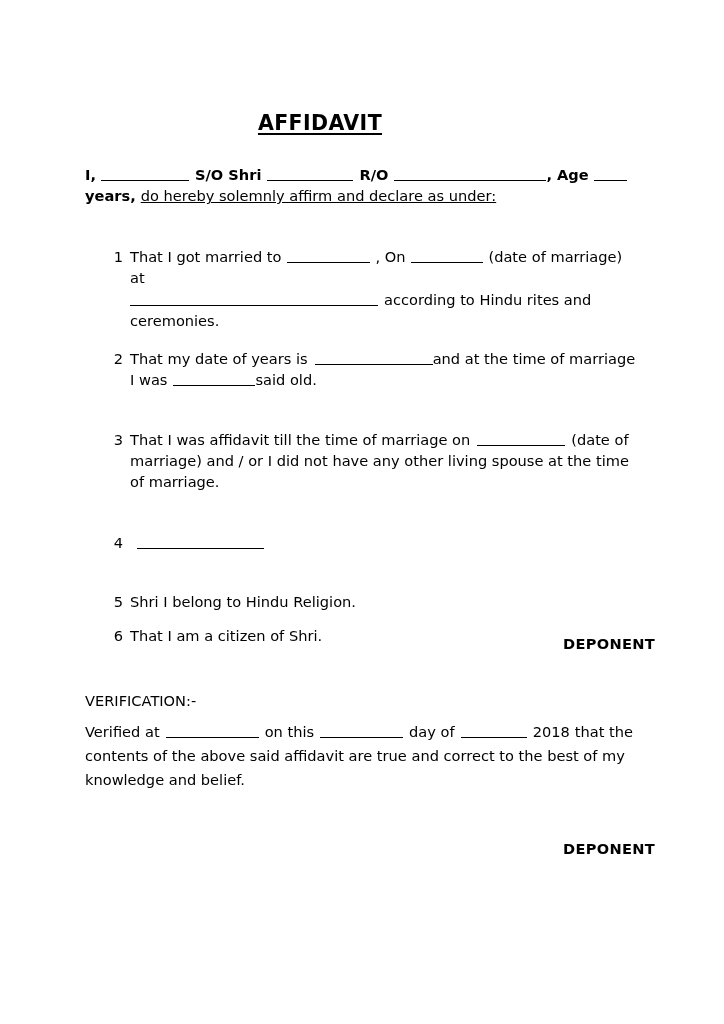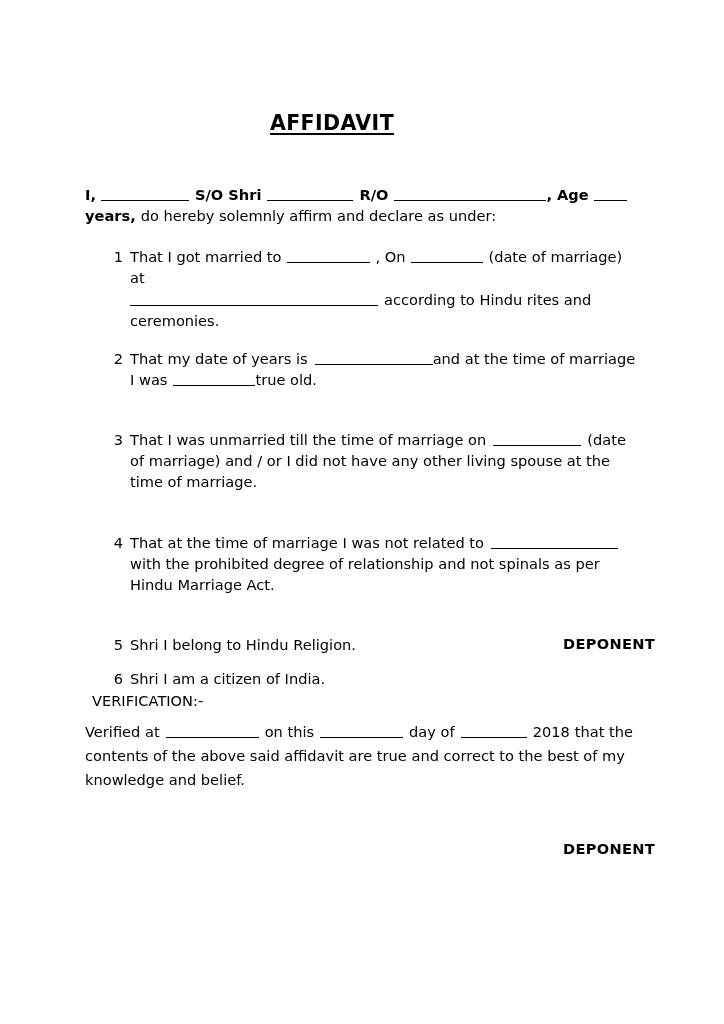--- a/index.html
+++ b/index.html
@@ -18,45 +18,45 @@
     height: 1024px;
     background: #ffffff;
     overflow: hidden;
     margin: 0 auto;
   }
 
   
   .title-wrap {
     position: absolute;
     top: 111px;
-    left: 12px;
+    left: 0;
     width: 640px;
     text-align: center;
   }
   .doc-title {
     display: inline-block;
     font-size: 20.5px;
     font-weight: bold;
     letter-spacing: 0.4px;
     text-decoration: underline;
     text-underline-offset: 3px;
     text-decoration-thickness: 2px;
   }
 
   
   .intro {
     position: absolute;
-    top: 184px;
+    top: 164px;
     left: 85px;
     width: 556px;
     font-size: 14.6px;
     line-height: 21px;
   }
   .intro .b { font-weight: bold; }
-  .intro .rest { font-weight: normal; }
+  .intro .rest { font-weight: normal; text-decoration: underline; }
 
   
   .blk {
     display: inline-block;
     border-bottom: 1.6px solid #000;
     vertical-align: baseline;
     height: 13px;
     margin-bottom: -1px;
   }
 
@@ -108,21 +108,21 @@
     text-align: right;
     font-size: 14.6px;
     font-weight: bold;
     letter-spacing: 0.3px;
   }
 
   
   .verif-heading {
     position: absolute;
     top: 692px;
-    left: 92px;
+    left: 85px;
     font-size: 14.6px;
   }
   .verif-body {
     position: absolute;
     top: 720px;
     left: 85px;
     width: 556px;
     font-size: 14.6px;
     line-height: 24px;
   }
@@ -142,41 +142,41 @@
 
   <div class="clauses">
 
     <div class="clause gap-1">
       <span class="num">1</span>
       <span class="body"><span>That I got married to</span><span class="blk" style="width:83px;margin-left:6px;margin-right:5px;"></span><span>, On</span><span class="blk" style="width:72px;margin-left:6px;margin-right:5px;"></span><span>(date of marriage) at</span><br><span class="blk" style="width:248px;"></span><span style="margin-left:6px;">according to Hindu rites and ceremonies.</span></span>
     </div>
 
     <div class="clause gap-2">
       <span class="num">2</span>
-      <span class="body"><span>That my date of years is</span><span class="blk" style="width:118px;margin-left:7px;"></span><span>and at the time of marriage I was</span><span class="blk" style="width:82px;margin-left:6px;"></span><span>true old.</span></span>
+      <span class="body"><span>That my date of years is</span><span class="blk" style="width:118px;margin-left:7px;"></span><span>and at the time of marriage I was</span><span class="blk" style="width:82px;margin-left:6px;"></span><span>said old.</span></span>
     </div>
 
     <div class="clause gap-3">
       <span class="num">3</span>
-      <span class="body"><span>That I was unmarried till the time of marriage on</span><span class="blk" style="width:88px;margin-left:7px;margin-right:6px;"></span><span>(date of marriage) and / or I did not have any other living spouse at the time of marriage.</span></span>
+      <span class="body"><span>That I was affidavit till the time of marriage on</span><span class="blk" style="width:88px;margin-left:7px;margin-right:6px;"></span><span>(date of marriage) and / or I did not have any other living spouse at the time of marriage.</span></span>
     </div>
 
     <div class="clause gap-4">
       <span class="num">4</span>
-      <span class="body"><span>That at the time of marriage I was not related to</span><span class="blk" style="width:127px;margin-left:7px;"></span><br><span>with the prohibited degree of relationship and not spinals as per Hindu Marriage Act.</span></span>
+      <span class="body"><span class="blk" style="width:127px;margin-left:7px;"></span><br></span>
     </div>
 
     <div class="clause gap-5">
       <span class="num">5</span>
       <span class="body">Shri I belong to Hindu Religion.</span>
     </div>
 
     <div class="clause">
       <span class="num">6</span>
-      <span class="body">Shri I am a citizen of India.</span>
+      <span class="body">That I am a citizen of Shri.</span>
     </div>
 
   </div>
 
   <div class="deponent-1">DEPONENT</div>
 
   <div class="verif-heading">VERIFICATION:-</div>
 
   <div class="verif-body"><span>Verified at</span><span class="blk" style="width:93px;margin-left:6px;margin-right:6px;"></span><span>on this</span><span class="blk" style="width:83px;margin-left:6px;margin-right:6px;"></span><span>day of</span><span class="blk" style="width:66px;margin-left:6px;margin-right:6px;"></span><span>2018</span><span style="margin-left:5px;">that the contents of the above said affidavit are true and correct to the best of my knowledge and belief.</span></div>
 

